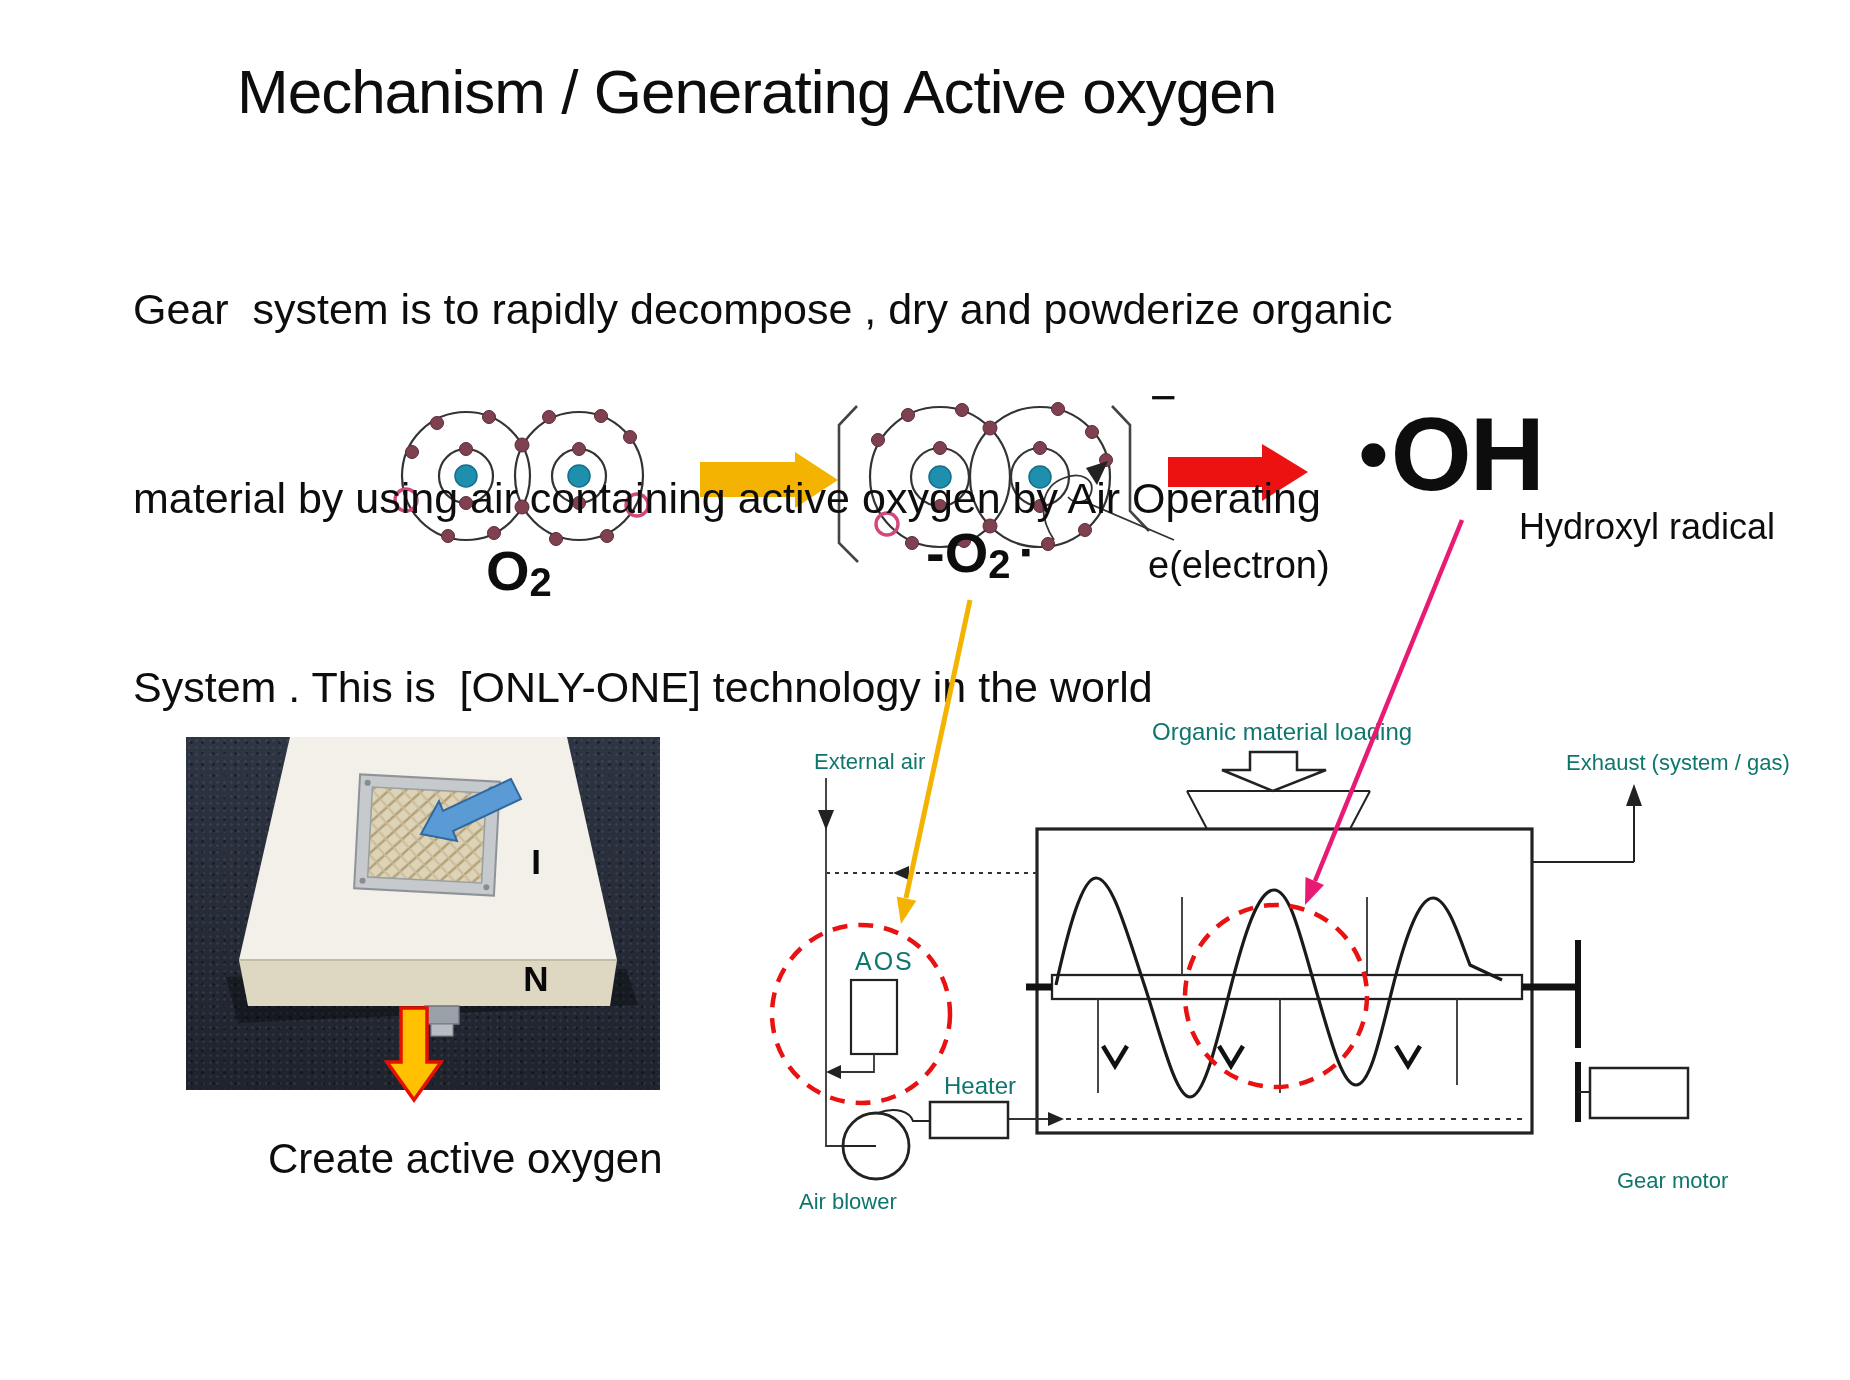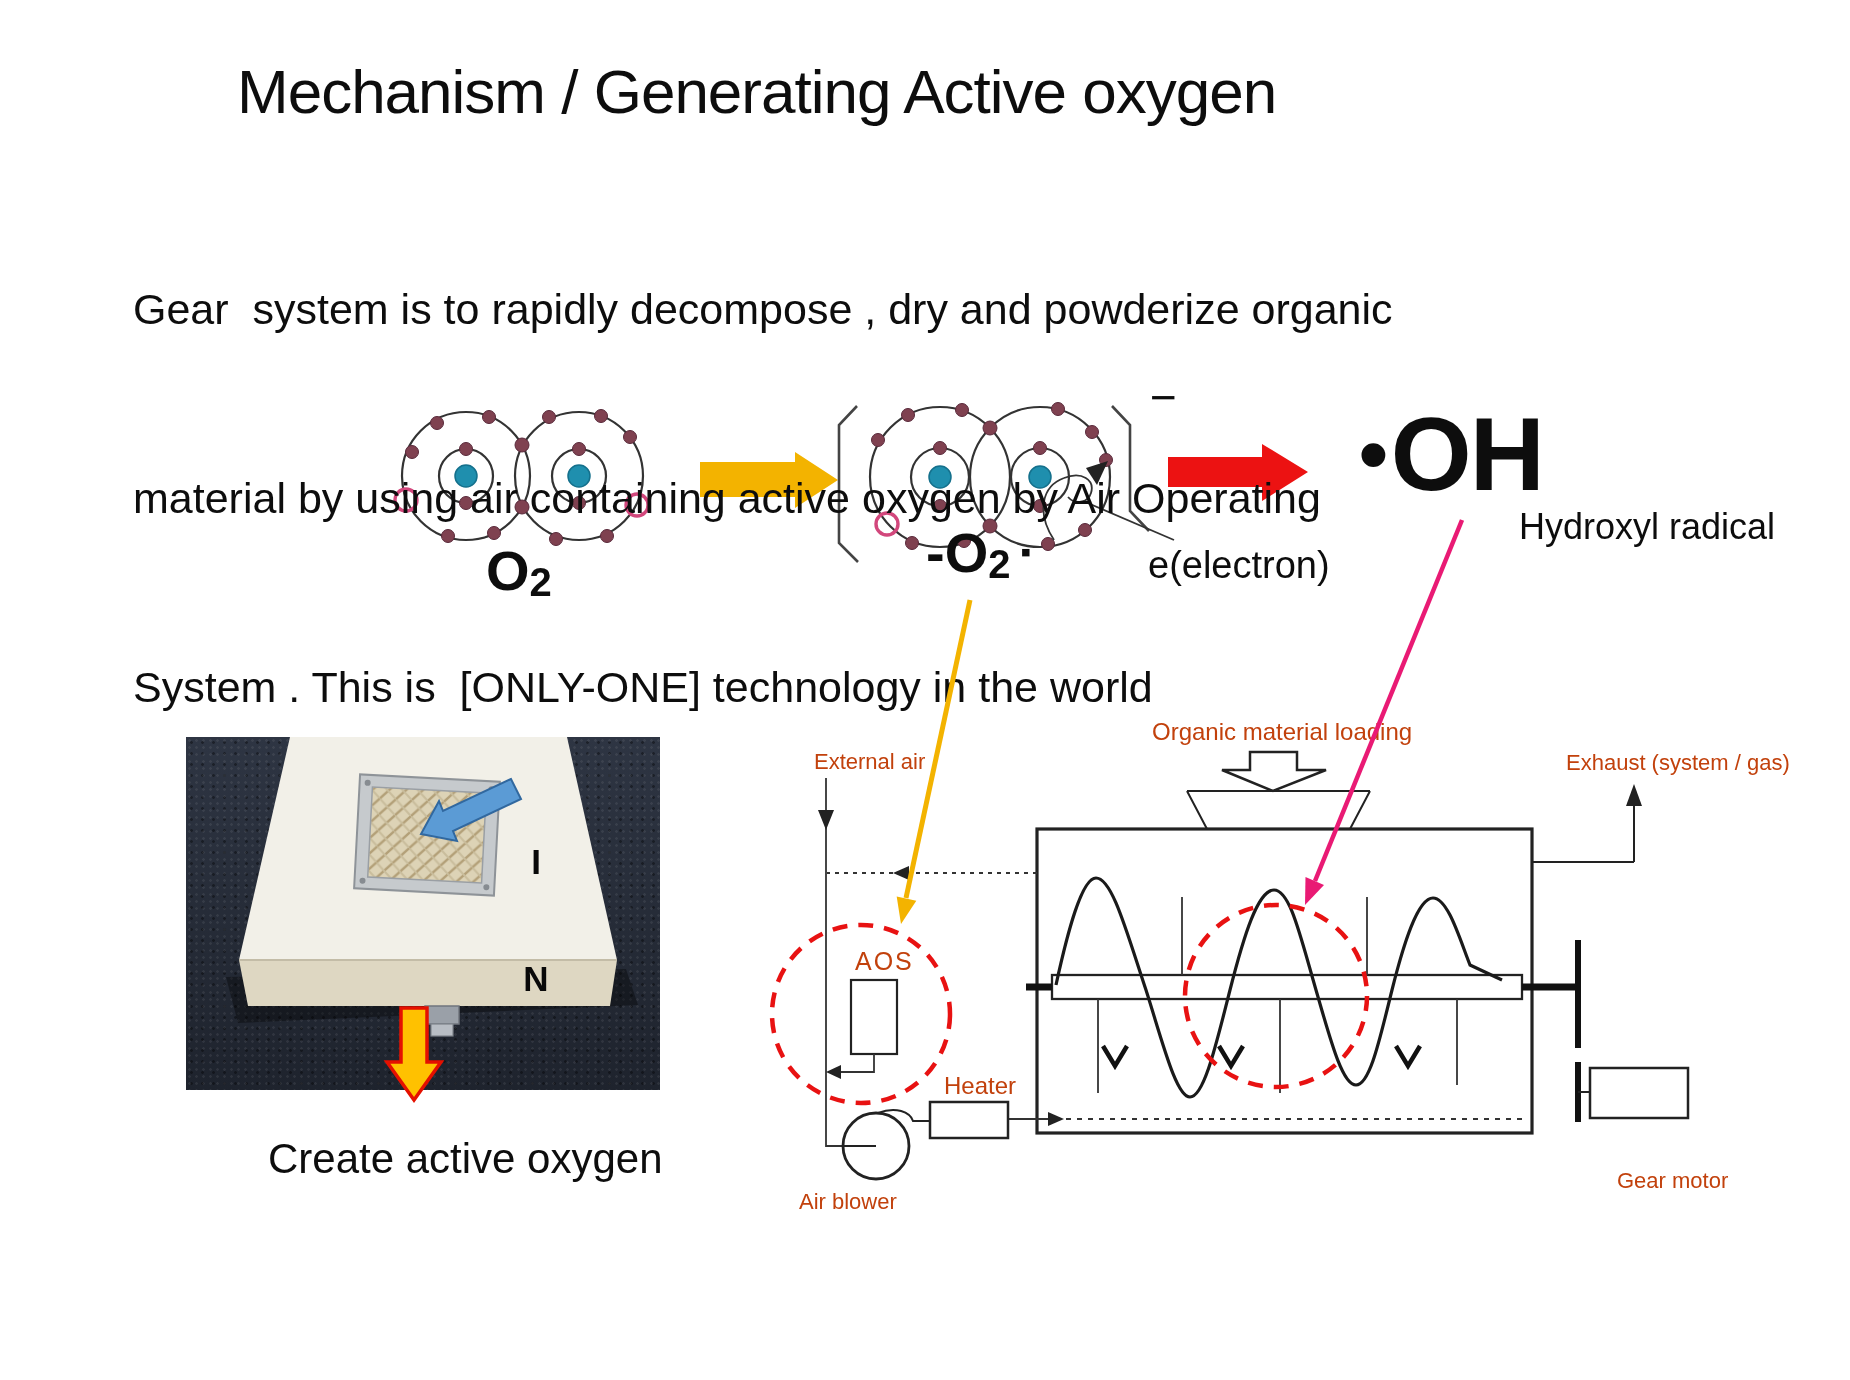--- a/index.html
+++ b/index.html
@@ -16,21 +16,21 @@
   .o2lbl{left:486px;top:540px;}
   .so2lbl{left:926px;top:522px;}
   .charge{left:1150px;top:372px;font-size:46px;}
   .elabel{left:1148px;top:545px;font-size:38px;}
   .ohlbl{left:1358px;top:398px;display:flex;align-items:center;height:112px;}
   .ohlbl .bullet{font-size:88px;line-height:0;margin-right:2px;}
   .ohlbl .ohmain{font-size:104px;font-weight:bold;letter-spacing:-2px;}
   .hydroxyl{left:1475px;top:507px;font-size:36px;margin-left:44px;}
   .gencap{left:205px;top:662px;font-size:30px;}
   .createcap{left:268px;top:1136px;font-size:42px;}
-  .schlbl{font-size:22px;color:#c2410c;}
+  .schlbl{font-size:22px;color:#0f766e;}
   .ext-air{left:814px;top:750px;}
   .org-load{left:1152px;top:719px;font-size:24px;}
   .exhaust{left:1566px;top:751px;}
   .aos{left:855px;top:948px;font-size:25px;letter-spacing:2px;}
   .heater{left:944px;top:1073px;font-size:24px;}
   .airblower{left:799px;top:1190px;}
   .gearmotor{left:1617px;top:1125px;margin-top:44px;}
   .inlbl{left:514px;top:764px;font-size:35px;font-weight:600;line-height:39px;
          width:44px;text-align:center;color:#090909;}
   .photo{position:absolute;left:186px;top:737px;width:474px;height:353px;

